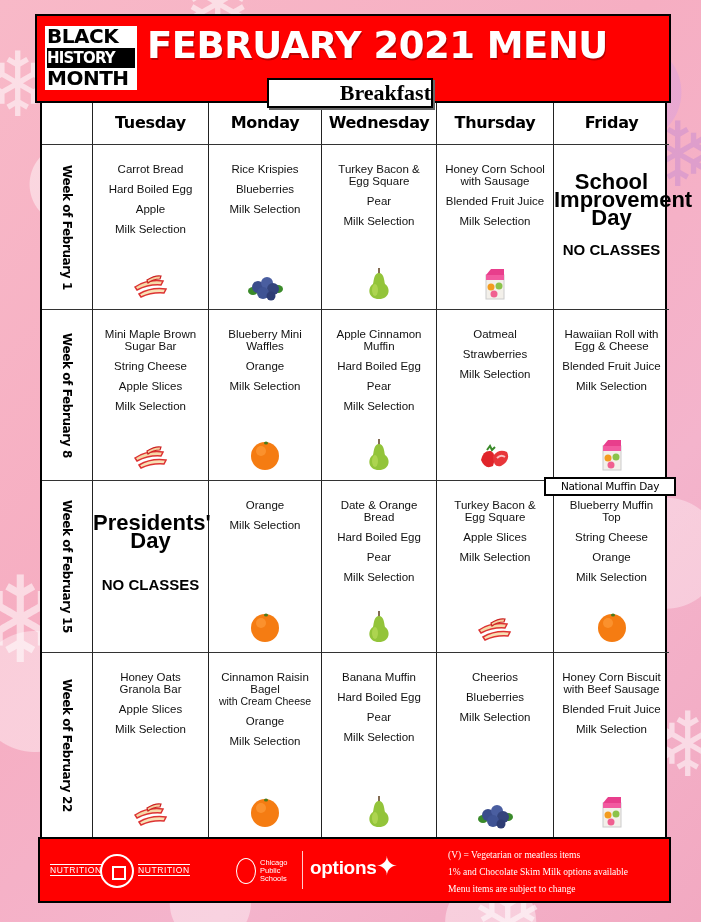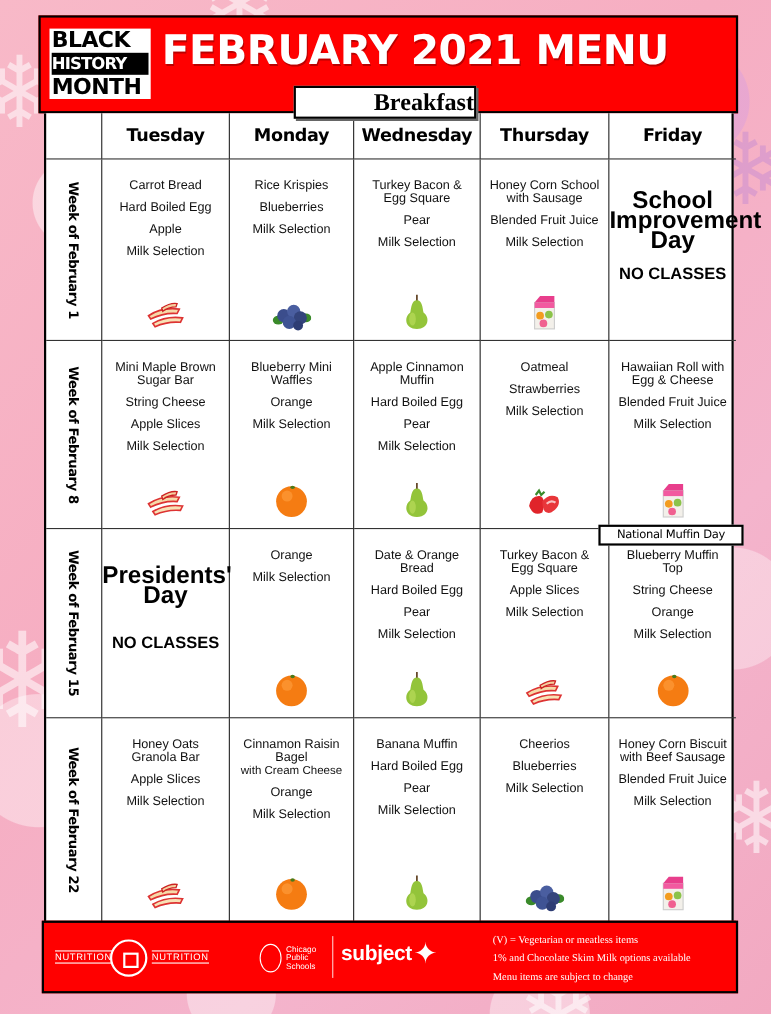--- a/index.html
+++ b/index.html
@@ -346,20 +346,20 @@
   <div class="ns">
     <span class="txt" style="left:0;">NUTRITION</span>
     <span class="circle"></span>
     <span class="txt" style="left:88px;">NUTRITION</span>
   </div>
   <div class="cps">
     <span class="fig"></span>
     <span class="lbl">Chicago Public Schools</span>
   </div>
   <div class="divider"></div>
-  <div class="aramark">subject</div>
+  <div class="aramark">options</div>
   <div class="aramark-star">✦</div>
   <div class="notes">
     <div>(V) = Vegetarian or meatless items</div>
     <div>1% and Chocolate Skim Milk options available</div>
     <div>Menu items are subject to change</div>
   </div>
 </div>
 
 </body></html>

